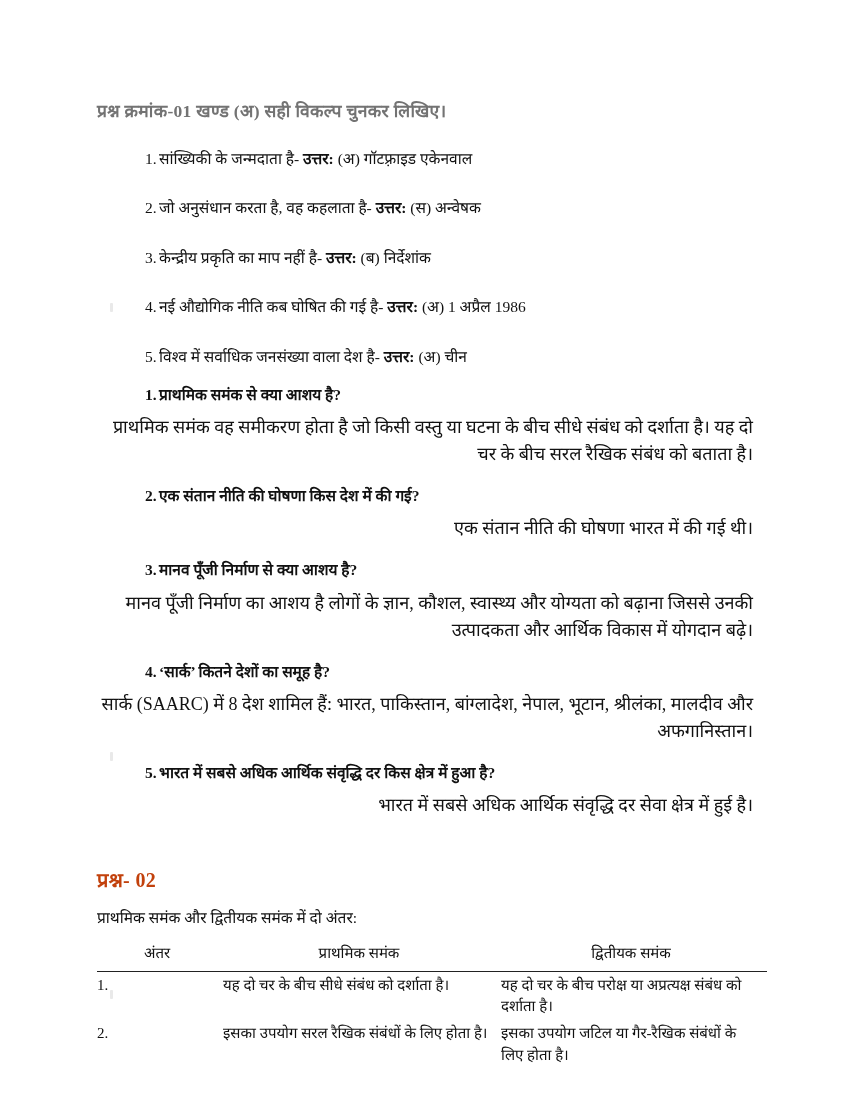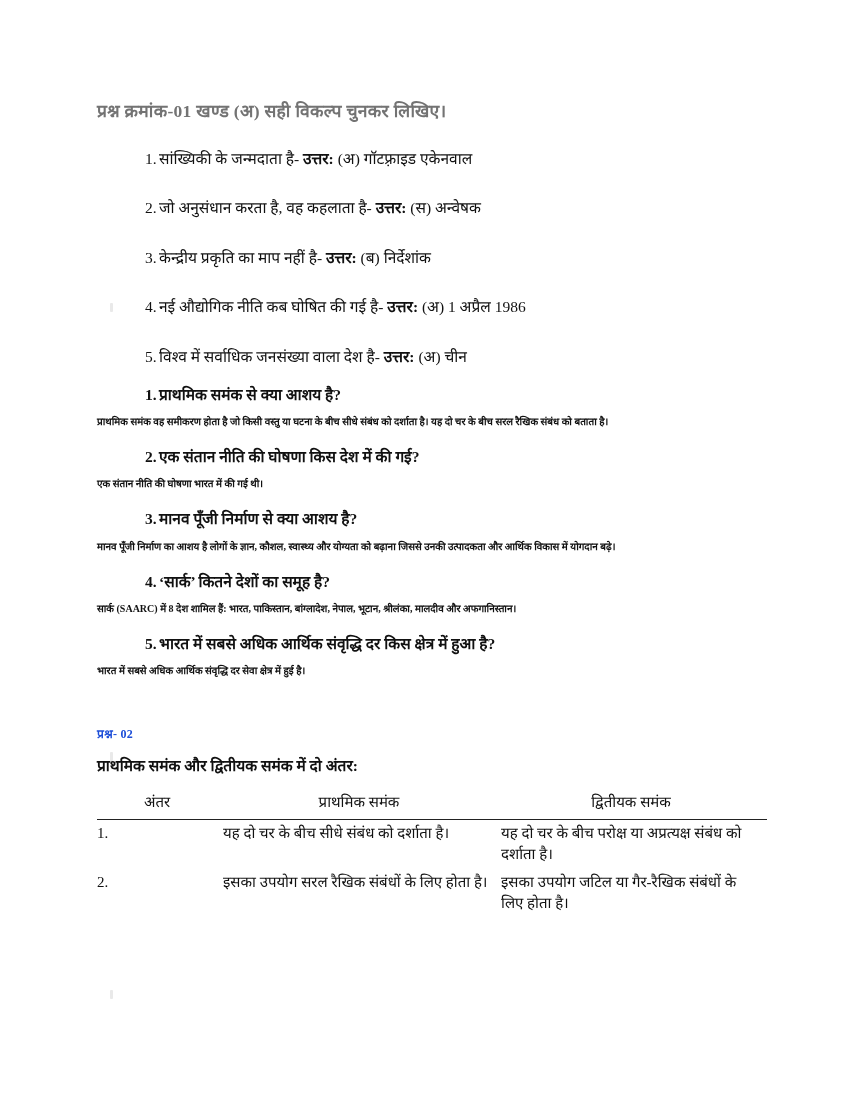--- a/index.html
+++ b/index.html
@@ -35,22 +35,22 @@
     color: #737373;
     font-size: 17.5px;
     font-weight: 700;
     letter-spacing: 0.3px;
     line-height: 1.35;
     margin: 0;
     font-family: "Liberation Serif", "DejaVu Serif", serif;
   }
 
   .q2-heading {
-    color: #1d4ed8;
-    font-size: 12px;
+    color: #c2410c;
+    font-size: 20px;
     font-weight: 700;
     line-height: 1.35;
     margin: 0;
     letter-spacing: 0.3px;
   }
 
   
   .mcq-list {
     list-style: none;
     margin: 12px 0 0 0;
@@ -96,31 +96,32 @@
     margin-bottom: 4px;
   }
   .sa-num {
     width: 62px;
     flex: 0 0 62px;
     padding-left: 48px;
     box-sizing: border-box;
   }
   .sa-qtext { flex: 1 1 auto; }
   .sa-a {
-    font-size: 10px;
+    font-size: 18px;
     line-height: 1.5;
-    font-weight: 700;
+    font-weight: 400;
     margin: 8px 0 16px 0;
     padding-left: 0;
+    text-align: right;
   }
 
   
   .table-intro {
     font-size: 15.5px;
-    font-weight: 700;
+    font-weight: 400;
     line-height: 1.5;
     margin: 12px 0 14px 0;
   }
   table.diff-table {
     border-collapse: collapse;
     width: 652px;
     font-size: 15px;
     line-height: 1.42;
     table-layout: fixed;
   }

